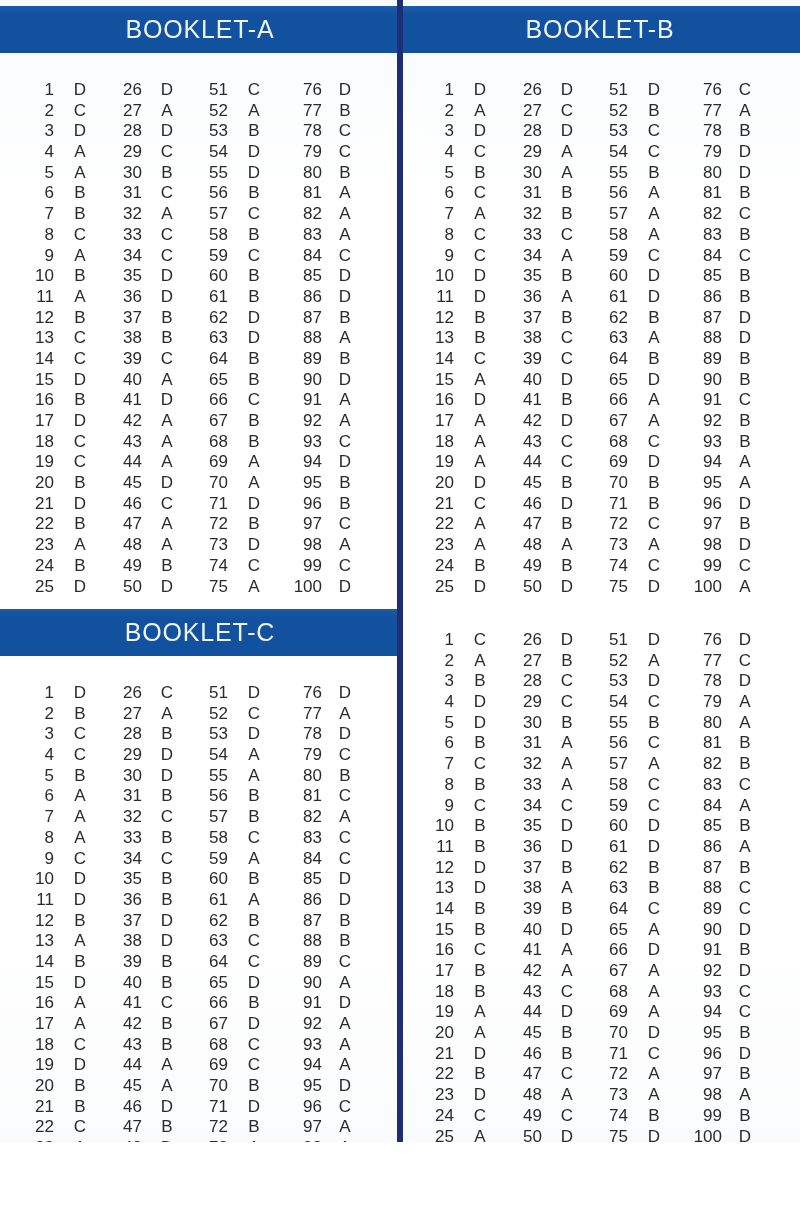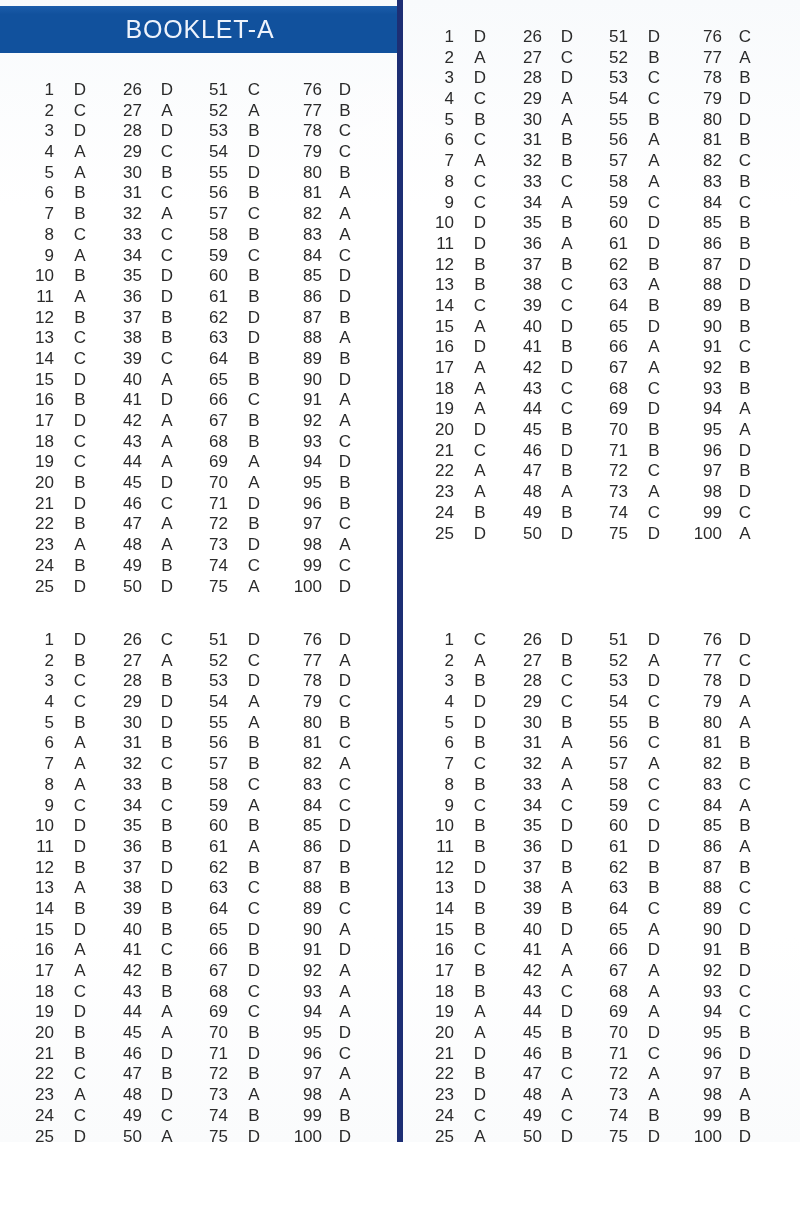--- a/index.html
+++ b/index.html
@@ -320,20 +320,21 @@
             <div class="alet">D</div>
             <div class="qnum">75</div>
             <div class="alet">A</div>
             <div class="qnum">100</div>
             <div class="alet">D</div>
           </div>
         </div>
     </div>
 
     <div class="quadrant">
+      <div class="booklet-header">BOOKLET-B</div>
       <div class="answers">
           <div class="answer-row">
             <div class="qnum">1</div>
             <div class="alet">D</div>
             <div class="qnum">26</div>
             <div class="alet">D</div>
             <div class="qnum">51</div>
             <div class="alet">D</div>
             <div class="qnum">76</div>
             <div class="alet">C</div>
@@ -575,20 +576,21 @@
             <div class="alet">D</div>
             <div class="qnum">75</div>
             <div class="alet">D</div>
             <div class="qnum">100</div>
             <div class="alet">A</div>
           </div>
         </div>
     </div>
 
     <div class="quadrant">
+      <div class="booklet-header">BOOKLET-C</div>
       <div class="answers">
           <div class="answer-row">
             <div class="qnum">1</div>
             <div class="alet">D</div>
             <div class="qnum">26</div>
             <div class="alet">C</div>
             <div class="qnum">51</div>
             <div class="alet">D</div>
             <div class="qnum">76</div>
             <div class="alet">D</div>

